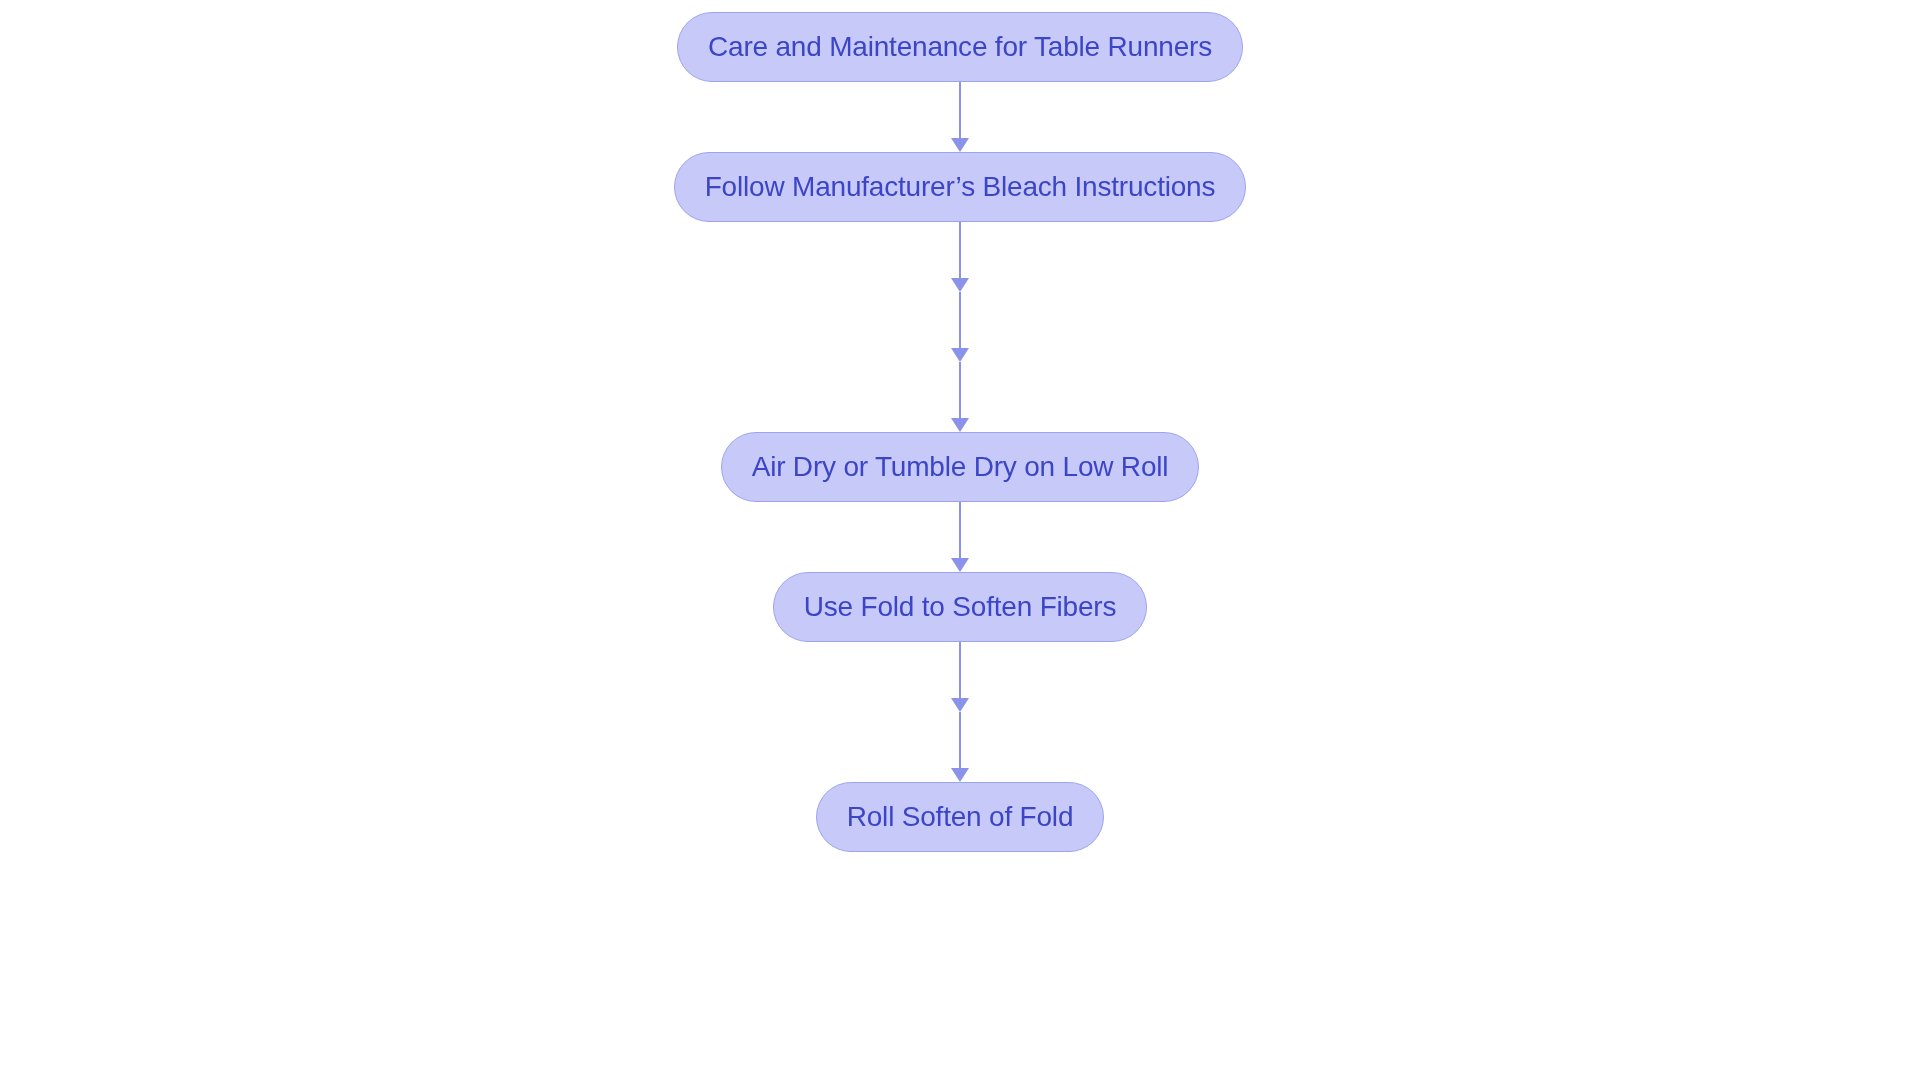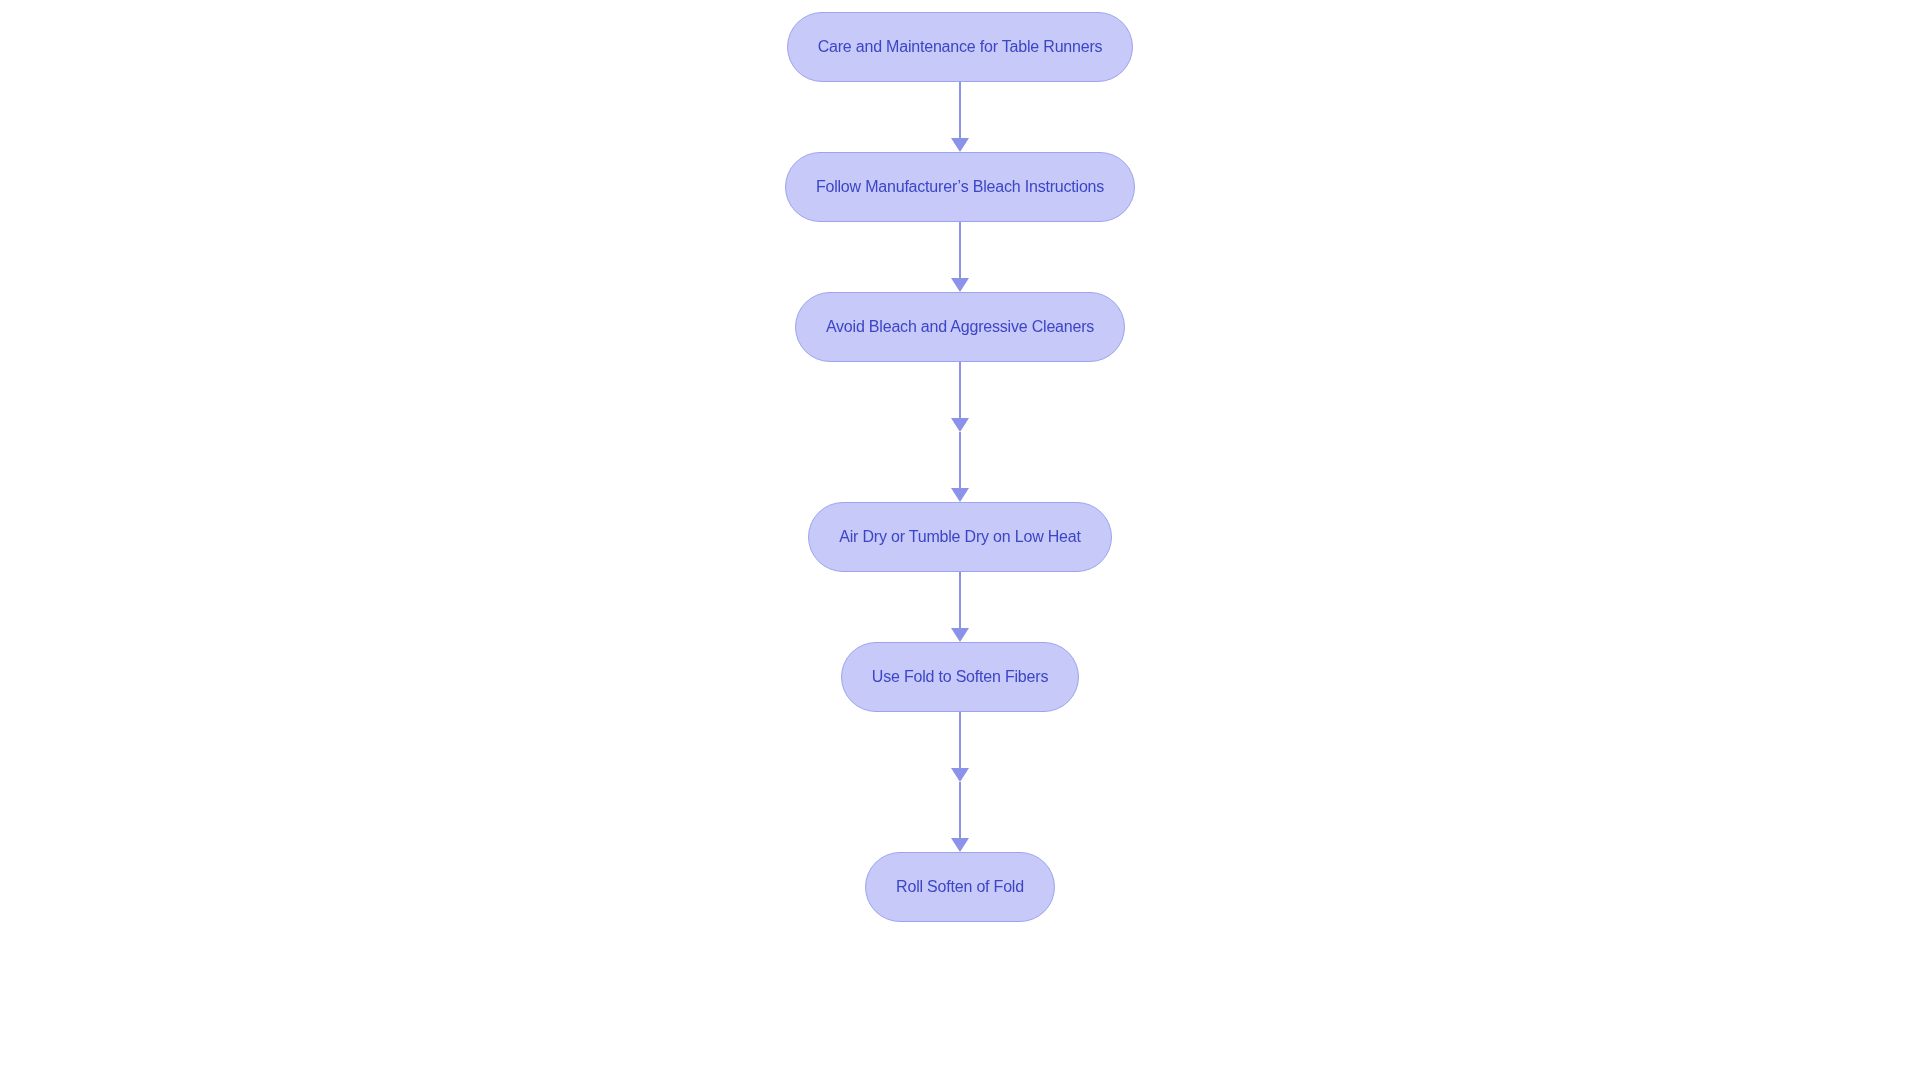--- a/index.html
+++ b/index.html
@@ -28,21 +28,21 @@
     height: 70px;
     min-height: 70px;
     padding: 0 30px;
     border-radius: 35px;
     background: var(--node-fill);
     border: 1.5px solid var(--node-border);
     display: flex;
     align-items: center;
     justify-content: center;
     color: var(--node-text);
-    font-size: 16px;
+    font-size: 28px;
     letter-spacing: -0.2px;
     white-space: nowrap;
   }
   .connector {
     height: 70px;
     display: flex;
     flex-direction: column;
     align-items: center;
   }
   .connector .arrow-line {
@@ -75,37 +75,34 @@
 
   <div class="flow-node">
     <span>Follow Manufacturer’s Bleach Instructions</span>
   </div>
 
   <div class="connector">
     <div class="arrow-line"></div>
     <div class="arrow-head"></div>
   </div>
 
-  <div class="flow-node">
-    <span>Avoid Bleach and Aggressive Cleaners</span>
-  </div>
 
   <div class="connector">
     <div class="arrow-line"></div>
     <div class="arrow-head"></div>
   </div>
 
 
   <div class="connector">
     <div class="arrow-line"></div>
     <div class="arrow-head"></div>
   </div>
 
   <div class="flow-node">
-    <span>Air Dry or Tumble Dry on Low Heat</span>
+    <span>Air Dry or Tumble Dry on Low Roll</span>
   </div>
 
   <div class="connector">
     <div class="arrow-line"></div>
     <div class="arrow-head"></div>
   </div>
 
   <div class="flow-node">
     <span>Use Fold to Soften Fibers</span>
   </div>

